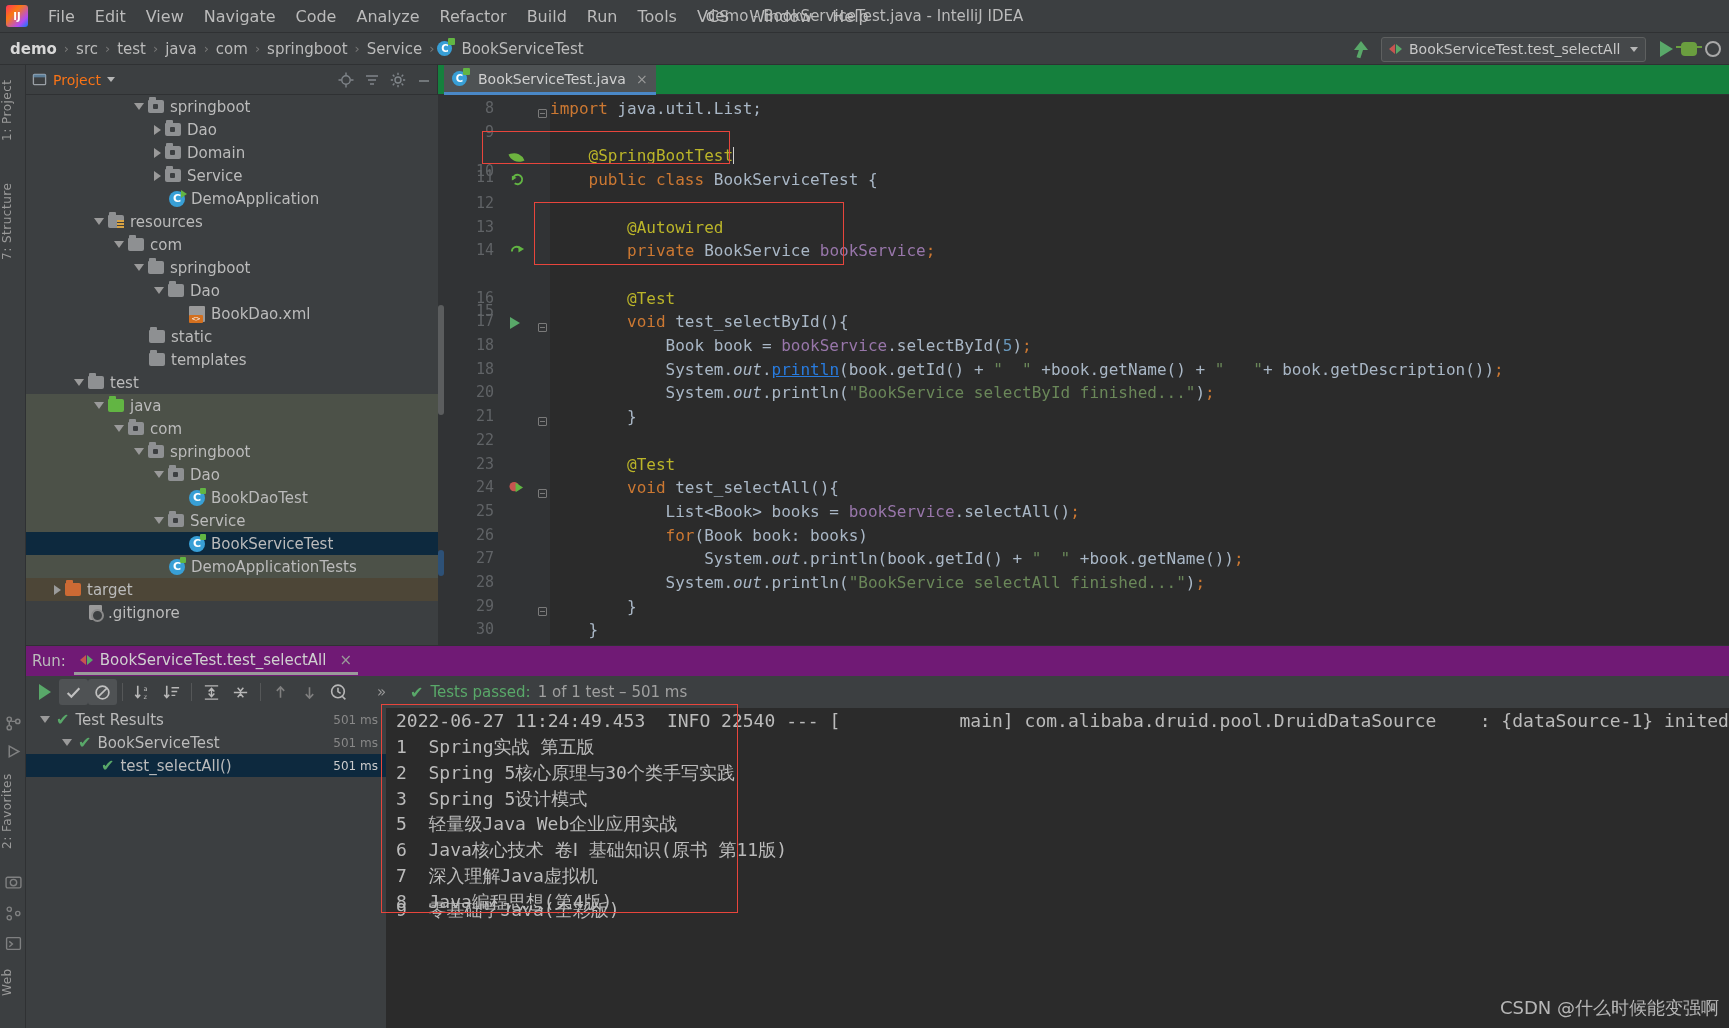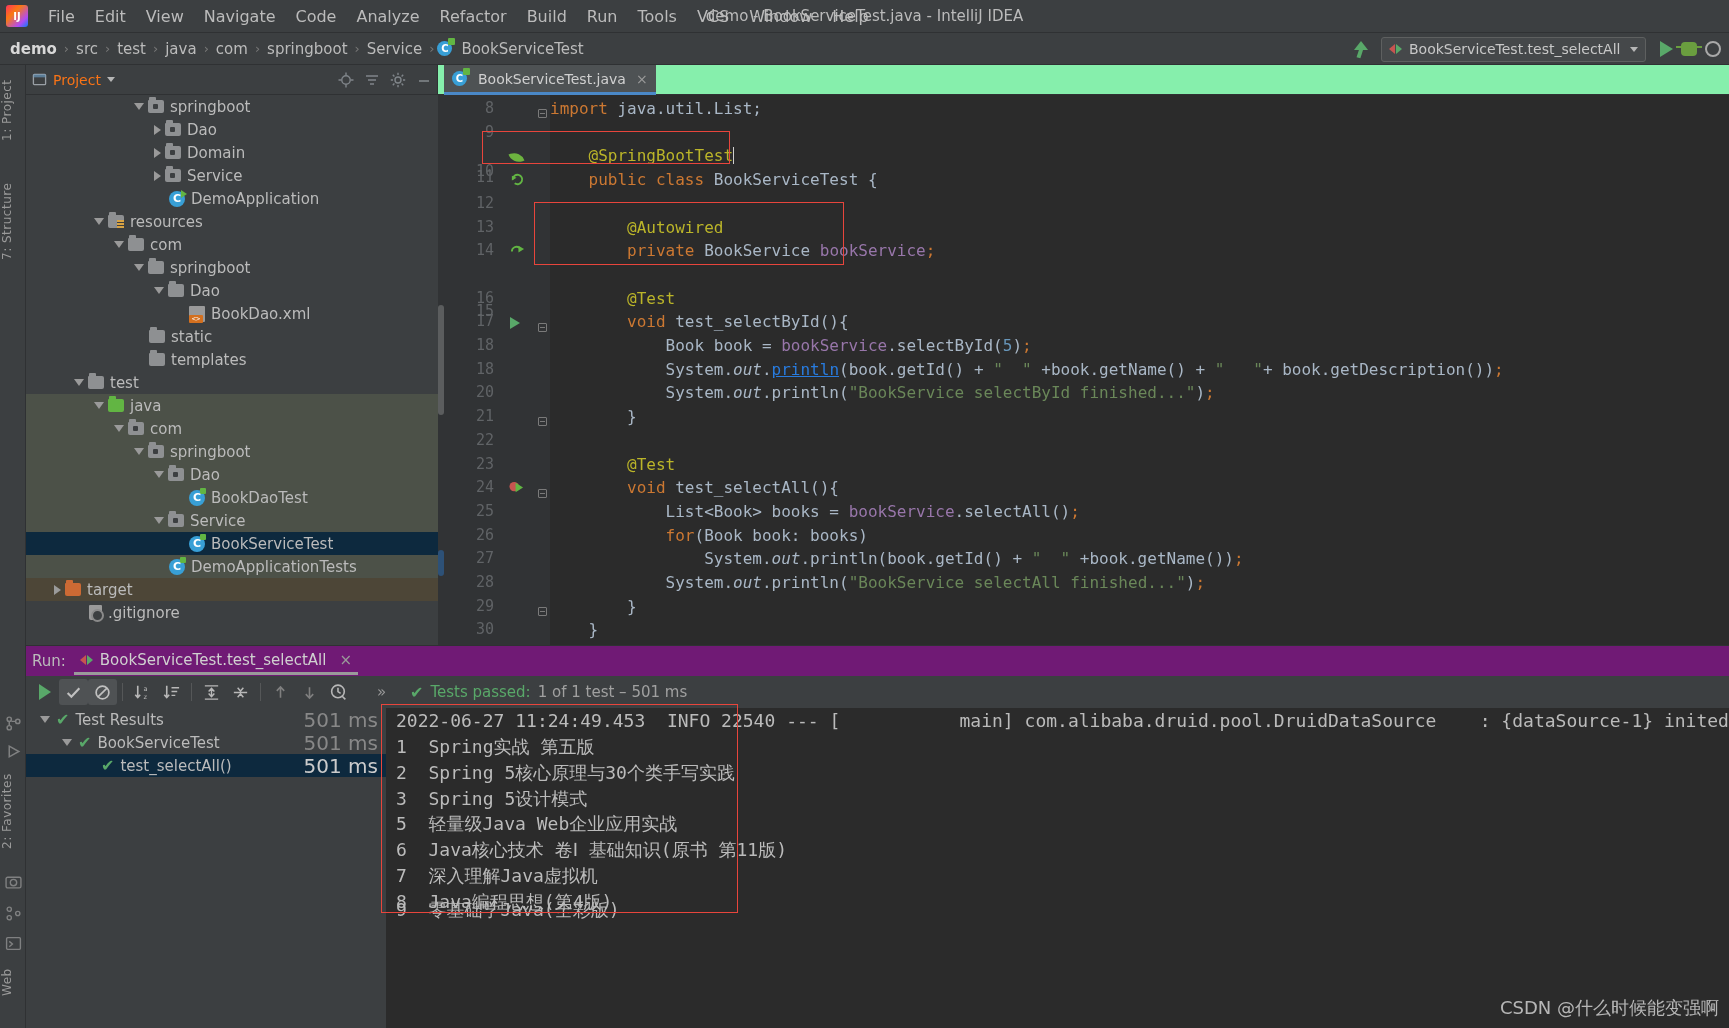--- a/index.html
+++ b/index.html
@@ -194,21 +194,21 @@
     border:2px solid #8a8a8a; border-radius:50%; background:#3c3f41; }
   .tlabel { color: #bbbbbb; }
   .sel-outline {
     position: absolute; border: 1px solid #e8453c; border-radius: 2px;
     pointer-events: none;
   }
 
   
   .tabbar {
     position: absolute; left: 438px; top: 65px; right: 0; height: 30px;
-    background: #86efac; border-bottom: 1px solid #2f3133;
+    background: #15803d; border-bottom: 1px solid #2f3133;
   }
   .etab {
     position: absolute; left: 6px; top: 0; height: 30px; display: flex; align-items: center;
     padding: 0 8px; background: #4e5254; border-bottom: 3px solid #4a88c7;
     font-size: 14px; color: #d0d0d0; gap: 6px;
   }
   .etab .x { color: #9a9a9a; font-size: 14px; margin-left: 4px; }
 
   .editor {
     position: absolute; left: 438px; top: 95px; right: 0; height: 550px;
@@ -289,21 +289,21 @@
 
   .testtree {
     position: absolute; left: 26px; top: 708px; width: 360px; bottom: 0;
     background: #3c3f41;
   }
   .ttrow {
     height: 23px; display: flex; align-items: center; font-size: 15px; color: #bbbbbb;
     padding-right: 8px; white-space: nowrap;
   }
   .ttrow.sel { background: #0d293e; }
-  .ttime { margin-left: auto; color: #888888; font-size: 20px; }
+  .ttime { margin-left: auto; color: #888888; font-size: 12px; }
   .ttrow.sel .ttime { color: #cccccc; }
 
   .console {
     position: absolute; left: 386px; top: 708px; right: 0; bottom: 0;
     background: #2b2b2b; overflow: hidden;
     font-family: "DejaVu Sans Mono", "Liberation Mono", monospace;
     font-size: 18px; color: #bbbbbb;
   }
   .conline { position: absolute; left: 10px; height: 25.8px; line-height: 25.8px; white-space: pre; }
   .con-outline { position: absolute; border: 1px solid #e8453c; pointer-events: none; }

